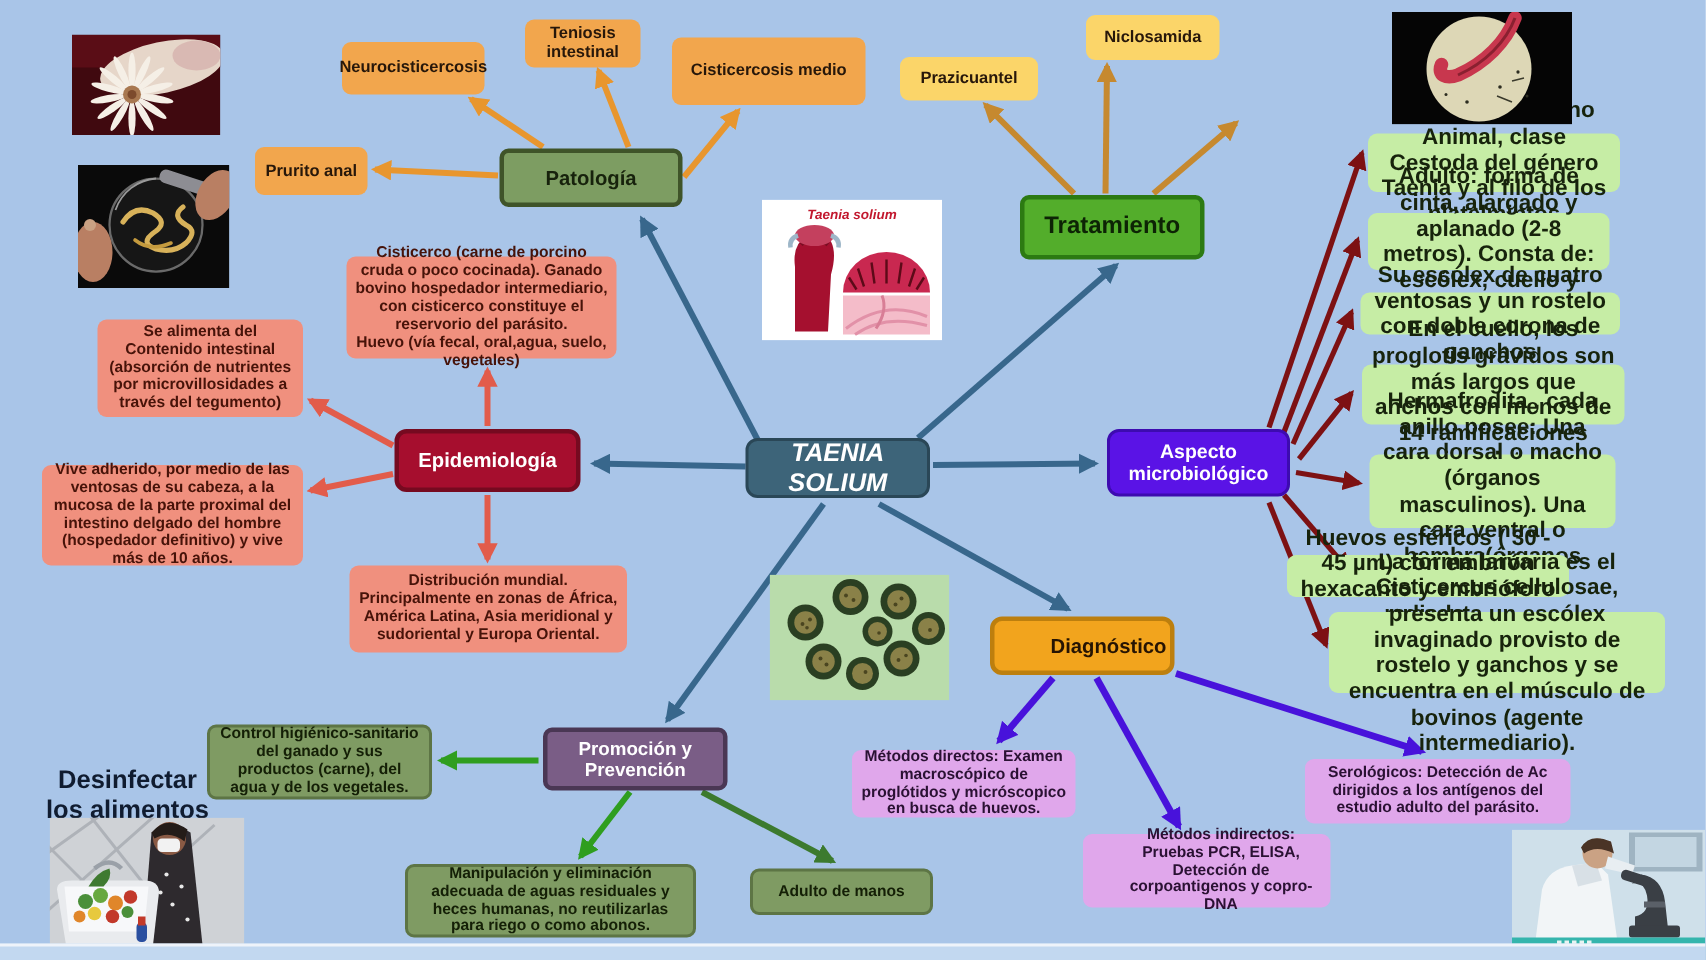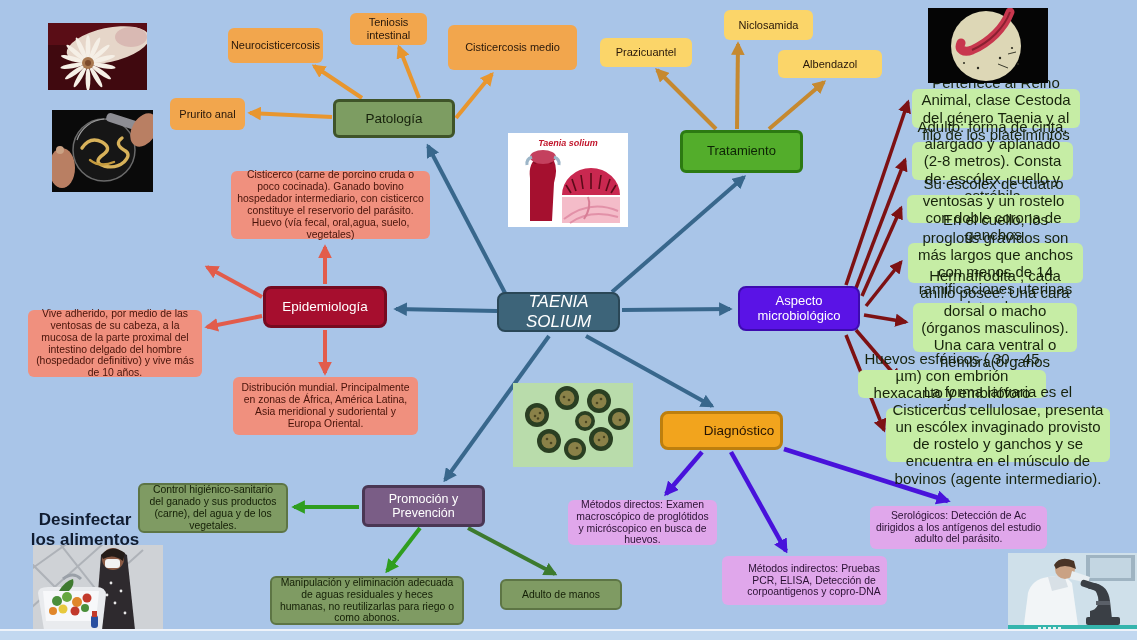--- a/index.html
+++ b/index.html
@@ -1,24 +1,24 @@
 <!DOCTYPE html>
 <html><head>
 <meta charset="utf-8">
 <style>
   html,body{margin:0;padding:0;}
   body{font-family:"Liberation Sans",sans-serif;}
   #canvas{position:relative;width:1137px;height:640px;background:#a9c5e8;overflow:hidden;}
   #arrows{position:absolute;left:0;top:0;width:1137px;height:640px;z-index:1;}
   .n{position:absolute;box-sizing:border-box;display:flex;align-items:center;justify-content:center;
-     text-align:center;border-radius:6px;font-weight:normal;line-height:1.15;z-index:2;padding:2px 5px;}
+     text-align:center;border-radius:6px;font-weight:bold;line-height:1.15;z-index:2;padding:2px 5px;}
   .orange{background:#f2a64d;color:#27170a;font-size:11px;}
   .yellow{background:#fbd569;color:#27170a;font-size:11px;}
   .branch-green{background:#7d9d62;border:3px solid #3f5429;color:#17220c;font-size:13.5px;}
-  .branch-green2{background:#53ad2b;border:3px solid #2c7a12;color:#0d2405;font-size:13px;}
+  .branch-green2{background:#53ad2b;border:3px solid #2c7a12;color:#0d2405;font-size:16px;}
   .lightgreen{background:#c6eda5;color:#17230c;font-size:15px;}
   .violet{background:#5a13e6;border:2px solid #3d0bb0;color:#ffffff;font-size:13px;border-radius:8px;}
   .crimson{background:#a60e2e;border:3px solid #760a20;color:#ffffff;font-size:13.5px;border-radius:8px;}
   .pink{background:#f0907e;color:#471309;font-size:10.4px;}
   .slate{background:#3d6479;border:2px solid #2a4757;color:#ffffff;font-size:17px;font-style:italic;border-radius:8px;}
   .orange2{background:#f2a41d;border:3px solid #bd7f0e;color:#261403;font-size:13.5px;border-radius:8px;padding-left:40px;}
   .purple-soft{background:#7a5d86;border:3px solid #4a3754;color:#ffffff;font-size:12.5px;}
   .lilac{background:#e0a7eb;color:#2a1133;font-size:10.4px;}
   .olive{background:#7f9b63;border:2px solid #5d7545;color:#141f06;font-size:10.4px;}
   .pre{white-space:pre-line;}
@@ -110,32 +110,32 @@
   <div class="n orange2" style="left:660px;top:411px;width:123px;height:39px;">Diagnóstico</div>
   <div class="n purple-soft" style="left:362px;top:485px;width:123px;height:42px;">Promoción y Prevención</div>
 
   <div class="n orange" style="left:228px;top:28px;width:95px;height:35px;">Neurocisticercosis</div>
   <div class="n orange" style="left:350px;top:13px;width:77px;height:32px;">Teniosis intestinal</div>
   <div class="n orange" style="left:448px;top:25px;width:129px;height:45px;">Cisticercosis medio</div>
   <div class="n orange" style="left:170px;top:98px;width:75px;height:32px;">Prurito anal</div>
 
   <div class="n yellow" style="left:600px;top:38px;width:92px;height:29px;">Prazicuantel</div>
   <div class="n yellow" style="left:724px;top:10px;width:89px;height:30px;">Niclosamida</div>
-  <div class="n yellow" style="left:778px;top:50px;width:104px;height:28px;">Albendazol</div>
 
   <div class="n lightgreen" style="left:912px;top:89px;width:168px;height:39px;">Pertenece al Reino Animal, clase Cestoda del género Taenia y al filo de los platelmintos</div>
   <div class="n lightgreen" style="left:912px;top:142px;width:161px;height:38px;">Adulto: forma de cinta, alargado y aplanado (2-8 metros). Consta de: escólex, cuello y estróbila</div>
   <div class="n lightgreen" style="left:907px;top:195px;width:173px;height:28px;">Su escólex de cuatro ventosas y un rostelo con doble corona de ganchos</div>
   <div class="n lightgreen" style="left:908px;top:243px;width:175px;height:40px;">En el cuello, los proglotis grávidos son más largos que anchos con menos de 14 ramificaciones uterinas laterales</div>
   <div class="n lightgreen" style="left:913px;top:303px;width:164px;height:49px;">Hermafrodita , cada anillo posee: Una cara dorsal o macho (órganos masculinos). Una cara ventral o hembra(órganos femeninos(</div>
   <div class="n lightgreen" style="left:858px;top:370px;width:188px;height:28px;">Huevos esféricos ( 30 - 45 µm) con embrión hexacanto y embrióforo radiado.</div>
   <div class="n lightgreen" style="left:886px;top:408px;width:224px;height:54px;">La forma larvaria es el Cisticercus cellulosae, presenta un escólex invaginado provisto de rostelo y ganchos y se encuentra en el músculo de bovinos (agente intermediario).</div>
 
-  <div class="n pink pre" style="left:231px;top:171px;width:199px;height:68px;">Cisticerco (carne de porcino cruda o poco cocinada). Ganado bovino hospedador intermediario, con cisticerco constituye el reservorio del parásito.
+  <div class="n pink pre" style="left:231px;top:171px;width:180px;height:68px;">Cisticerco (carne de porcino cruda o poco cocinada). Ganado bovino hospedador intermediario, con cisticerco constituye el reservorio del parásito.
 Huevo (vía fecal, oral,agua, suelo, vegetales)</div>
+  <div class="n pink" style="left:65px;top:213px;width:137px;height:65px;">Se alimenta del Contenido intestinal (absorción de nutrientes por microvillosidades a través del tegumento)</div>
   <div class="n pink" style="left:28px;top:310px;width:174px;height:67px;">Vive adherido, por medio de las ventosas de su cabeza, a la mucosa de la parte proximal del intestino delgado del hombre (hospedador definitivo) y vive más de 10 años.</div>
   <div class="n pink" style="left:233px;top:377px;width:185px;height:58px;">Distribución mundial. Principalmente en zonas de África, América Latina, Asia meridional y sudoriental y Europa Oriental.</div>
 
   <div class="n lilac" style="left:568px;top:500px;width:149px;height:45px;">Métodos directos: Examen macroscópico de proglótidos y micróscopico en busca de huevos.</div>
   <div class="n lilac" style="left:722px;top:556px;width:165px;height:49px;padding-left:24px;">Métodos indirectos: Pruebas PCR, ELISA, Detección de corpoantigenos y copro-DNA</div>
   <div class="n lilac" style="left:870px;top:506px;width:177px;height:43px;">Serológicos: Detección de Ac dirigidos a los antígenos del estudio adulto del parásito.</div>
 
   <div class="n olive" style="left:138px;top:483px;width:150px;height:50px;">Control higiénico-sanitario del ganado y sus productos (carne), del agua y de los vegetales.</div>
   <div class="n olive" style="left:270px;top:576px;width:194px;height:49px;">Manipulación y eliminación adecuada de aguas residuales y heces humanas, no reutilizarlas para riego o como abonos.</div>
   <div class="n olive" style="left:500px;top:579px;width:122px;height:31px;">Adulto de manos</div>

